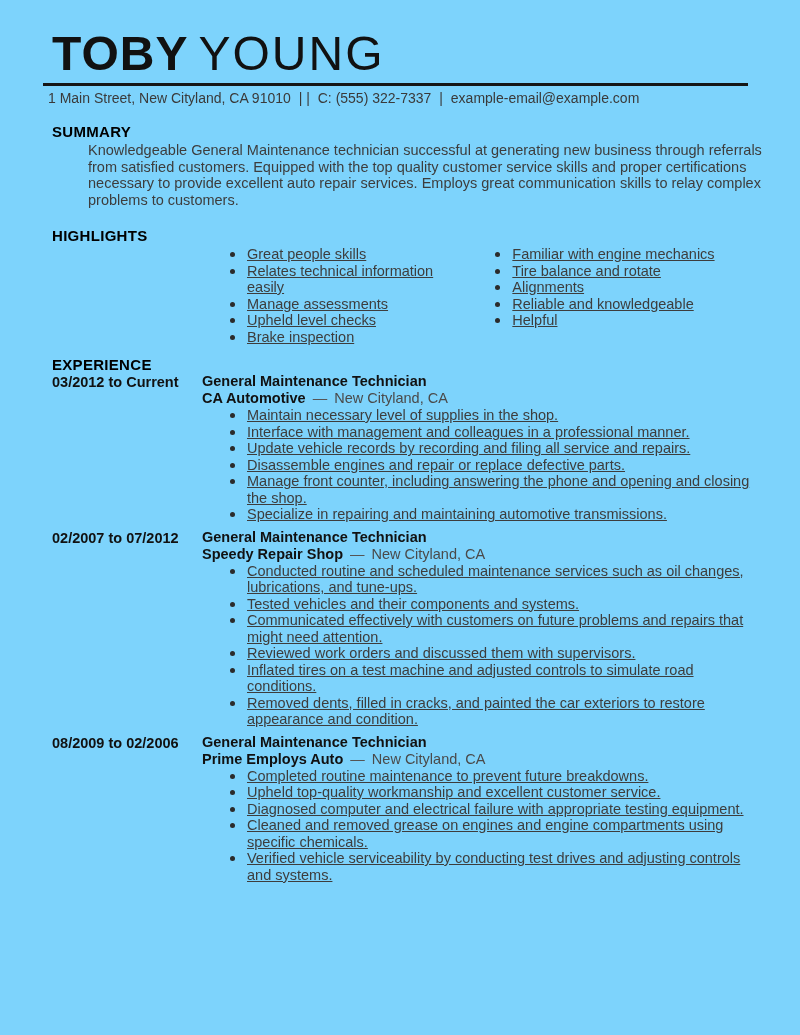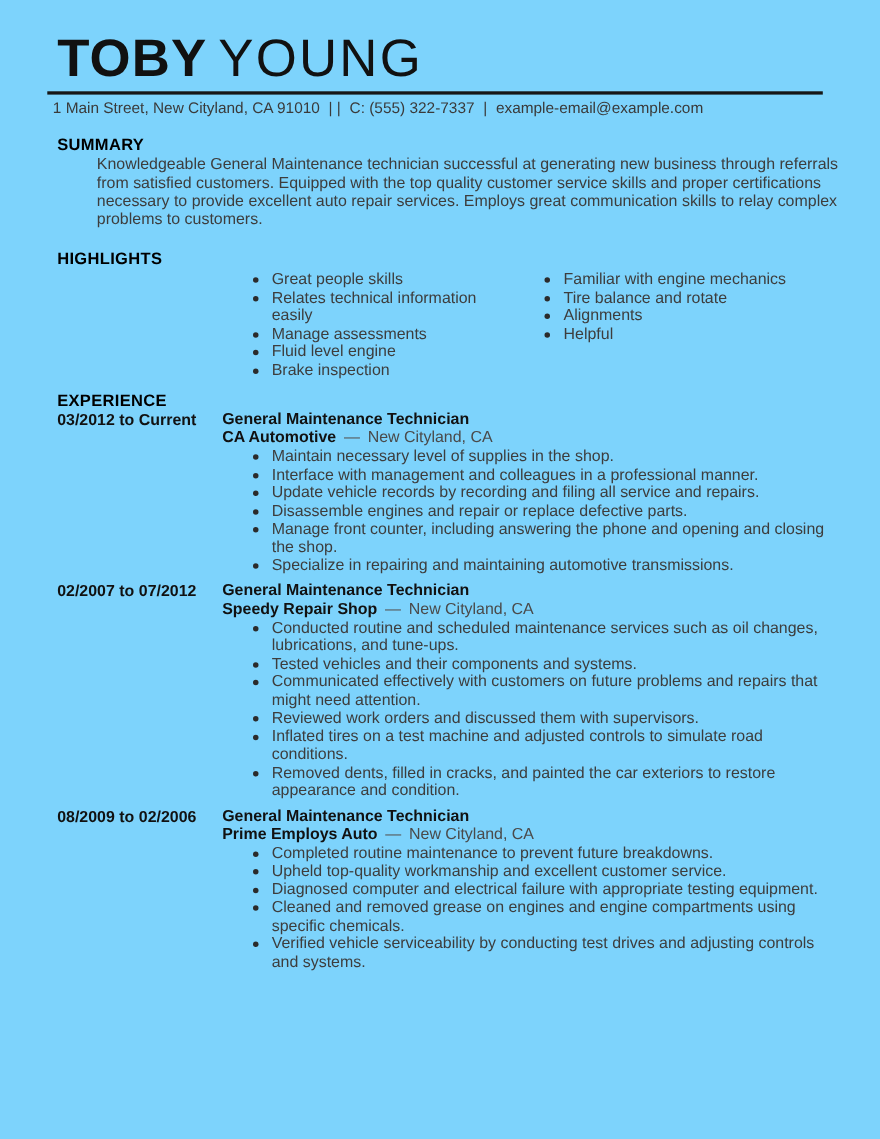--- a/index.html
+++ b/index.html
@@ -22,21 +22,21 @@
   h2 { font-size:15px; font-weight:bold; color:#000; letter-spacing:0.3px; line-height:16px; }
   .summary { margin-top:18px; }
   .summary p { margin-top:2px; font-size:14.5px; line-height:16.5px; max-width:692px; color:#3d3d3d;margin-left:36px; }
   
   .highlights { margin-top:20px; }
   .hl-cols { display:flex; margin-left:173px; margin-top:2px; }
   .hl-col1 { width:245px; }
   .hl-col2 { width:280px; margin-left:25px; }
   ul.dots { list-style:none; }
   ul.dots li {
-    position:relative; padding-left:22px; font-size:14.5px; line-height:16.5px; color:#3d3d3d;
+    position:relative; padding-left:22px; font-size:14.5px; line-height:16.5px; color:#3d3d3d;text-decoration:underline;
   }
   ul.dots li::before {
     content:""; position:absolute; left:5px; top:6px;
     width:5px; height:5px; border-radius:50%; background:#2b2b2b;
   }
   
   .experience { margin-top:12px; }
   .job { display:flex; margin-top:0; }
   .job + .job { margin-top:6px;justify-content:space-between; }
   .job-dates { width:150px; flex:0 0 150px; font-size:14.5px; font-weight:bold; color:#111; line-height:16px; padding-top:1px; }
@@ -73,28 +73,29 @@
   </section>
 
   <section class="highlights">
     <h2>HIGHLIGHTS</h2>
     <div class="hl-cols">
       <ul class="dots hl-col1">
 
       <li>Great people skills</li>
           <li>Relates technical information easily</li>
           <li>Manage assessments</li>
-          <li>Fluid level engine</li>
+          <li>Upheld level checks</li>
           <li>Brake inspection</li>
         </ul>
       <ul class="dots hl-col2">
 
       <li>Familiar with engine mechanics</li>
           <li>Tire balance and rotate</li>
           <li>Alignments</li>
+          <li>Reliable and knowledgeable</li>
           <li>Helpful</li>
         </ul>
     </div>
   </section>
 
   <section class="experience">
     <h2>EXPERIENCE</h2>
 
     <div class="job">
       <div class="job-dates">03/2012 to Current</div>

